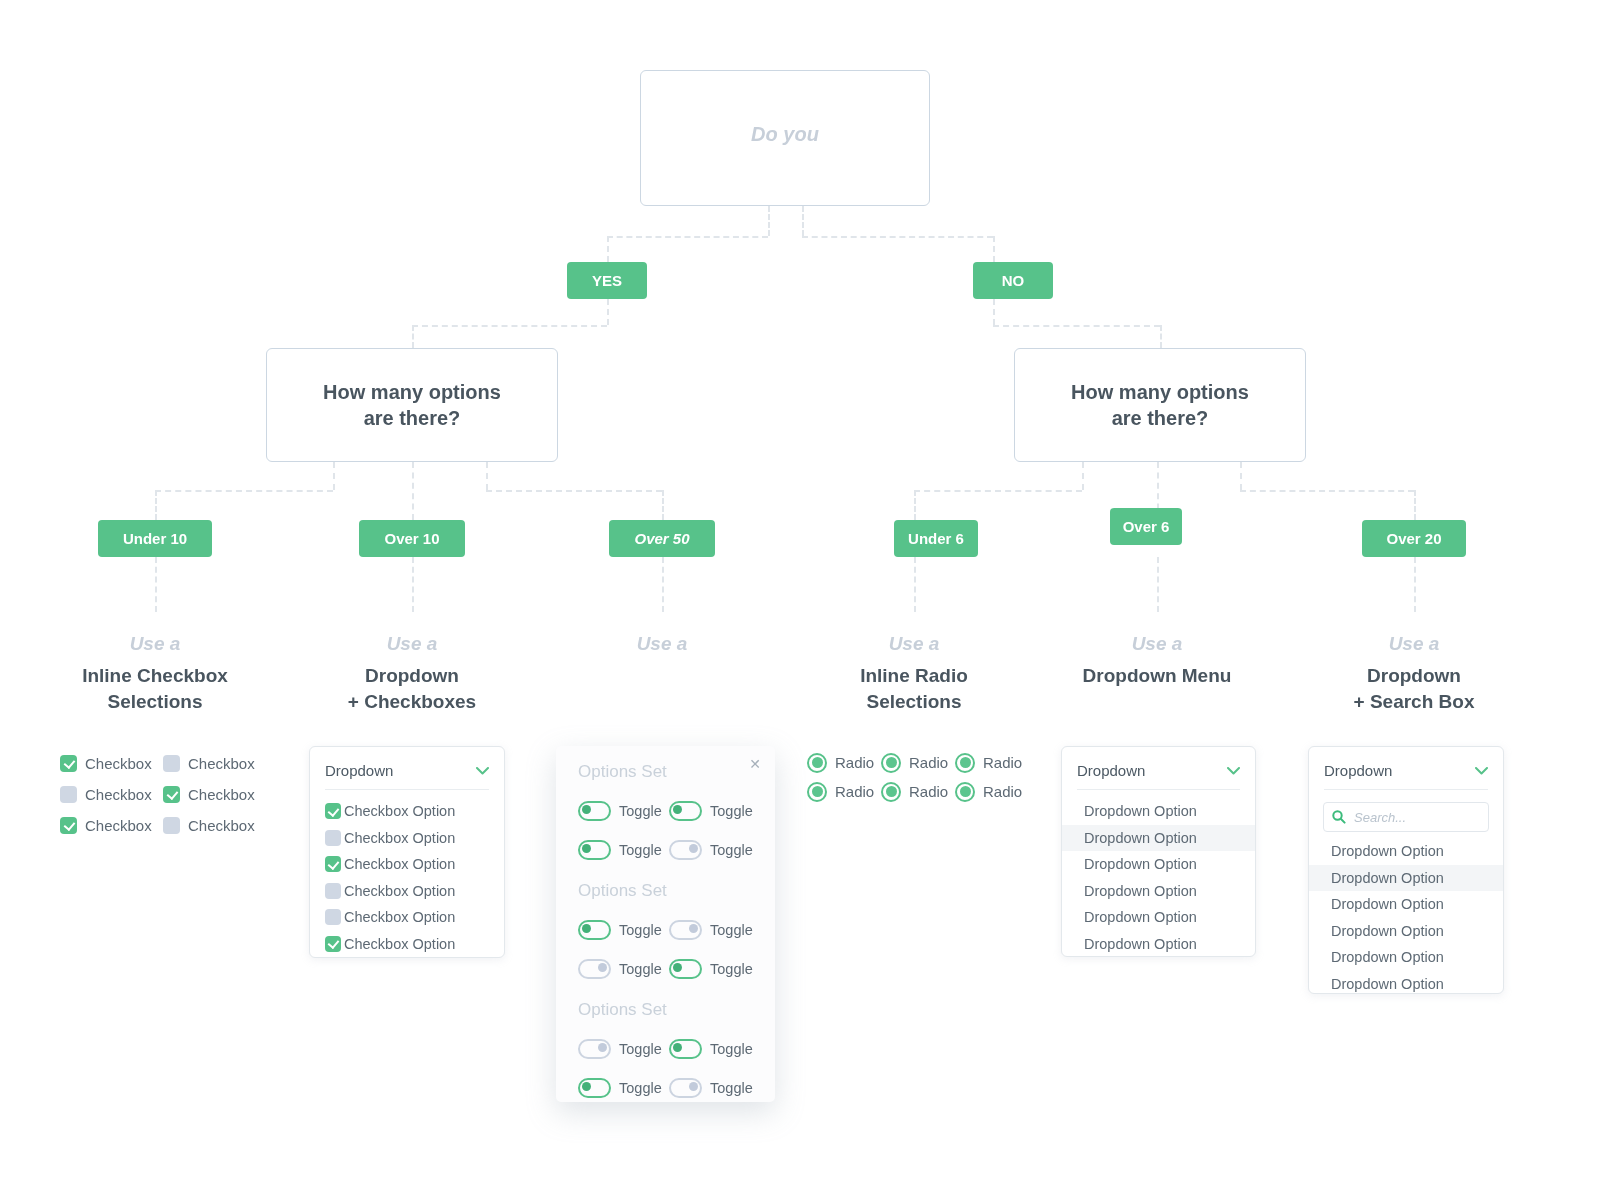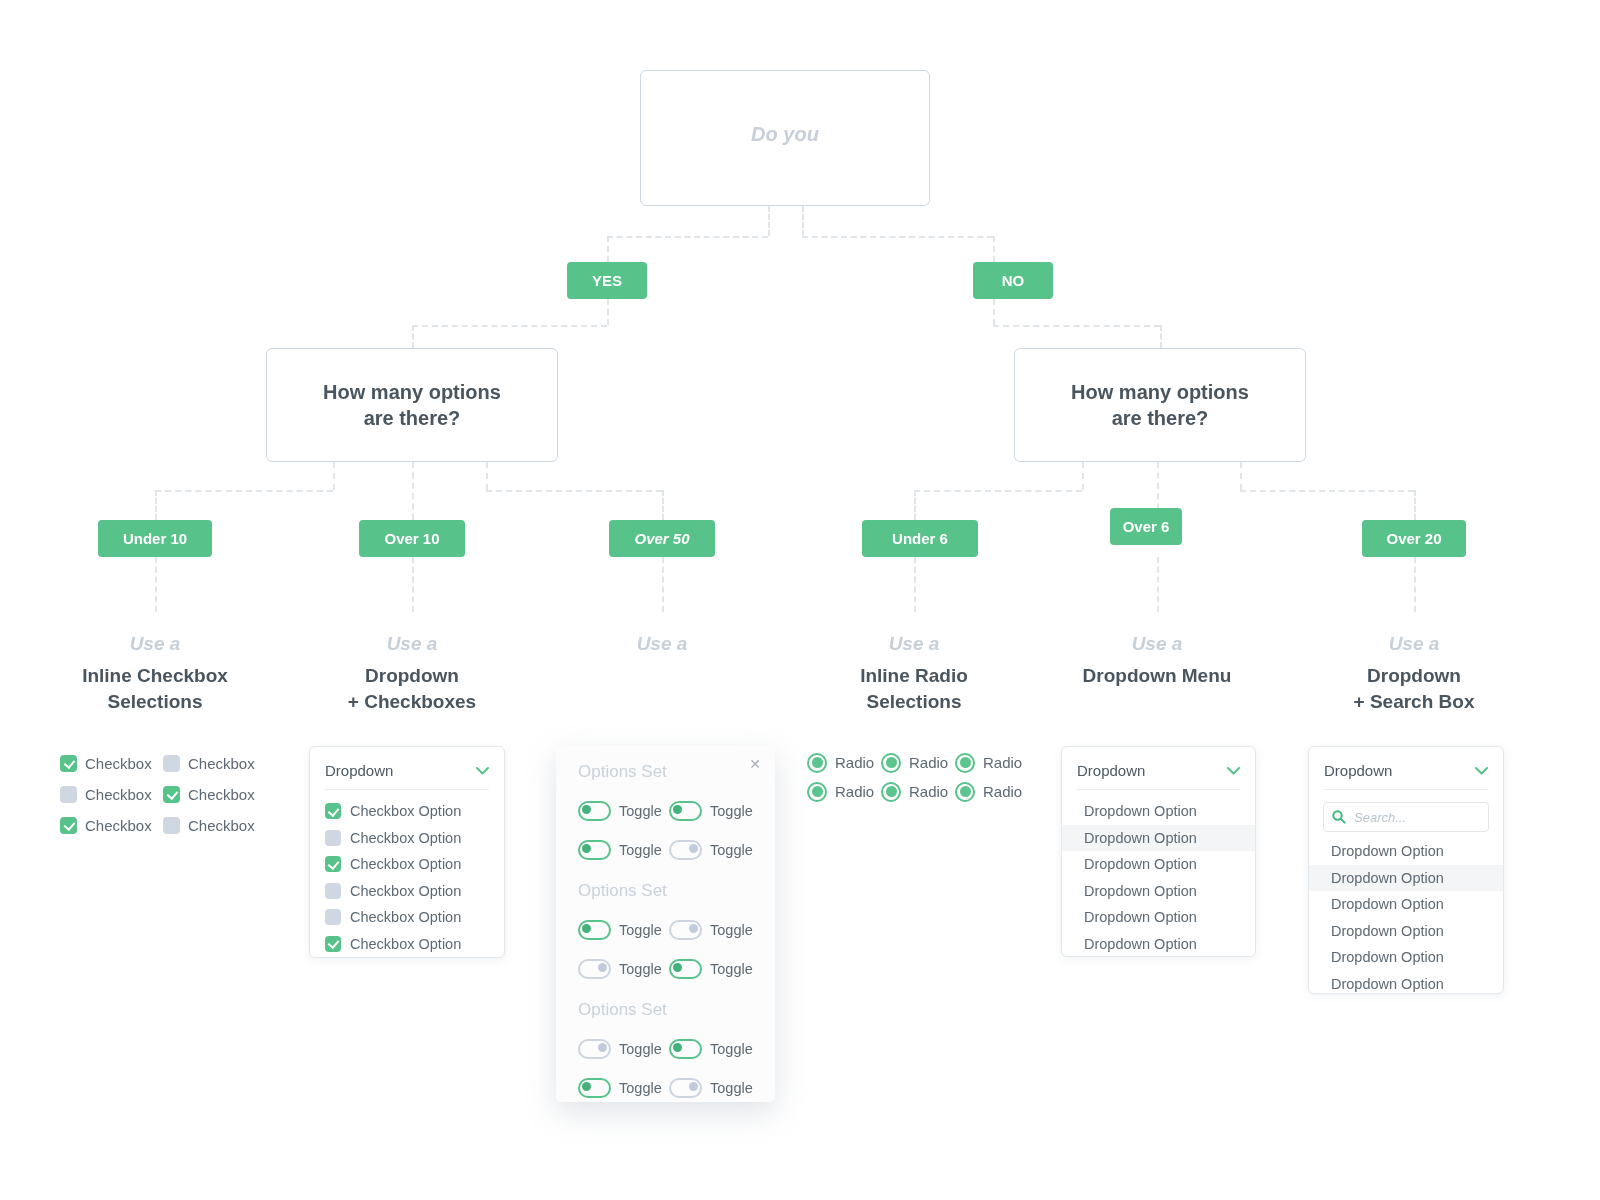--- a/index.html
+++ b/index.html
@@ -42,21 +42,21 @@
   .card-head .hd{font-size:15px;color:#4c5964;}
   .card-rule{margin:10px 15px 0 15px;border-bottom:1px solid #e9edf0;}
 
   
   .cb{width:16px;height:16px;border-radius:4px;background:#cfd7e3;position:relative;flex:0 0 auto;}
   .cb.checked{background:#57c28a;}
   .cb.checked::after{
     content:"";position:absolute;left:5px;top:2.5px;width:5px;height:8px;
     border:solid #fff;border-width:0 2px 2px 0;transform:rotate(40deg);
   }
-  .cbrow{display:flex;align-items:center;gap:9px;padding:0 15px;height:26.5px;}
+  .cbrow{display:flex;align-items:center;gap:3px;padding:0 15px;height:26.5px;}
   .cbrow .lbl,.item .lbl{font-size:14.5px;color:#5d6974;}
   .opts{margin-top:8px;}
 
   
   .igrid{position:absolute;display:grid;}
   .item{display:flex;align-items:center;gap:8px;}
   .item .lbl15{font-size:15px;color:#5d6974;}
   .cb17{width:17px;height:17px;}
   .cb17.checked::after{left:5.5px;top:3px;}
 
@@ -150,21 +150,21 @@
   <div class="qbox" style="left:1014px;top:348px;width:292px;height:114px;">
     <div class="q">
       <div>How many options</div>
       <div>are there?</div>
     </div>
   </div>
 
   <div class="chip" style="left:98px;top:520px;width:114px;">Under 10</div>
   <div class="chip" style="left:359px;top:520px;width:106px;">Over 10</div>
   <div class="chip" style="left:609px;top:520px;width:106px;font-style:italic;">Over 50</div>
-  <div class="chip" style="left:862px;top:520px;width:116px;">Under 6</div>
+  <div class="chip" style="left:894px;top:520px;width:84px;">Under 6</div>
   <div class="chip" style="left:1110px;top:508px;width:72px;">Over 6</div>
   <div class="chip" style="left:1362px;top:520px;width:104px;">Over 20</div>
 
   <div class="use" style="left:35px;top:633px;">Use a</div>
   <div class="use" style="left:292px;top:633px;">Use a</div>
   <div class="use" style="left:542px;top:633px;">Use a</div>
   <div class="use" style="left:794px;top:633px;">Use a</div>
   <div class="use" style="left:1037px;top:633px;">Use a</div>
   <div class="use" style="left:1294px;top:633px;">Use a</div>
 

